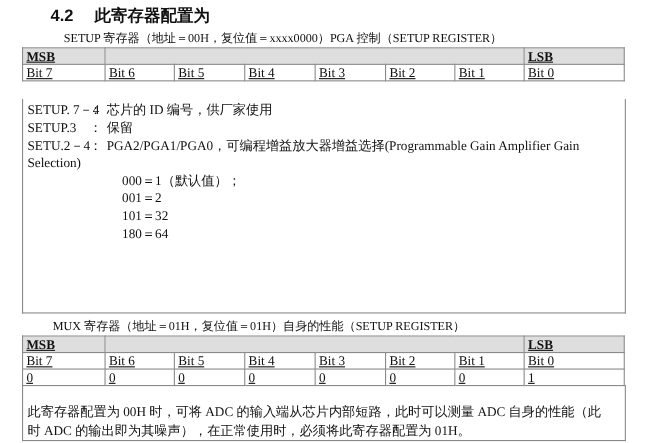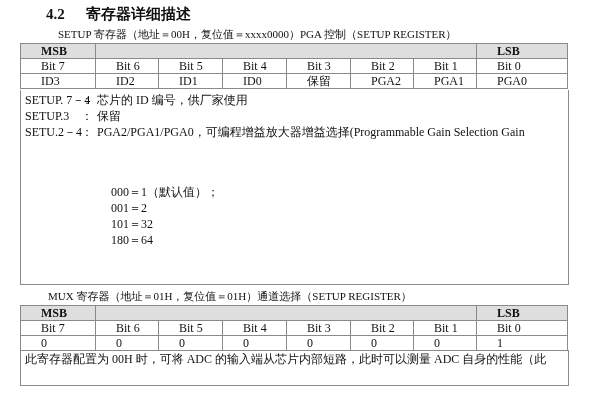--- a/index.html
+++ b/index.html
@@ -6,50 +6,50 @@
   body {
     width: 600px; height: 403px; position: relative; overflow: hidden;
     font-family: "Liberation Serif", "DejaVu Serif", serif;
     color: #111;
   }
   .heading {
     position: absolute; left: 46px; top: 5px;
     font-size: 15px; font-weight: bold;
     font-family: "DejaVu Sans", "Liberation Sans", sans-serif;
   }
-  .heading .num { display: inline-block; width: 40px; font-family: Liberation Serif, serif; }
+  .heading .num { display: inline-block; width: 40px; font-family: Liberation Sans, sans-serif; }
   .caption {
     position: absolute; font-size: 11px; white-space: nowrap;
   }
   table.reg {
     position: absolute; left: 20px;
     border-collapse: collapse; table-layout: fixed;
     width: 547px; font-size: 12px;
   }
   table.reg td {
     border: 1px solid #8a8a8a;
-    padding: 0 20px; height: 14px; line-height: 14px;
-    white-space: nowrap; overflow: hidden;
+    padding: 0 3px; height: 14px; line-height: 14px;
+    white-space: nowrap; overflow: hidden; text-decoration: underline;
   }
   table.reg tr.hdr td { background: #dedede; font-weight: bold; }
   .desc {
     position: absolute; left: 20px; width: 539px;
     border: 1px solid #8a8a8a; border-top: none;
     font-size: 12px; line-height: 16px; padding: 2px 4px;
   }
   .desc .line { white-space: nowrap; }
   .desc .lab { display: inline-block; width: 56px; }
   .desc .colon { display: inline-block; width: 16px; }
-  .gain { padding-left: 86px; margin-top: 44px; }
+  .gain { padding-left: 86px; }
 </style>
 </head>
 <body>
 
 <div class="heading">
-  <span class="num">4.2</span><span>寄存器详细描述</span>
+  <span class="num">4.2</span><span>此寄存器配置为</span>
 </div>
 
 <div class="caption" style="left:58px; top:27px;">SETUP 寄存器（地址＝00H，复位值＝xxxx0000）PGA 控制（SETUP REGISTER）</div>
 
 <table class="reg" style="top:43px;">
   <colgroup>
     <col style="width:75px">
       <col style="width:63px">
       <col style="width:64px">
       <col style="width:64px">
@@ -67,52 +67,43 @@
   <tr>
     <td>Bit 7</td>
     <td>Bit 6</td>
     <td>Bit 5</td>
     <td>Bit 4</td>
     <td>Bit 3</td>
     <td>Bit 2</td>
     <td>Bit 1</td>
     <td>Bit 0</td>
   </tr>
-  <tr>
-    <td>ID3</td>
-    <td>ID2</td>
-    <td>ID1</td>
-    <td>ID0</td>
-    <td>保留</td>
-    <td>PGA2</td>
-    <td>PGA1</td>
-    <td>PGA0</td>
-  </tr>
 </tbody>
   </table>
 
 <div class="desc" style="top:90px; height:190px;">
   <div class="line">
     <span class="lab">SETUP. 7－4</span><span class="colon">：</span><span>芯片的 ID 编号，供厂家使用</span>
   </div>
   <div class="line">
     <span class="lab">SETUP.3</span><span class="colon">：</span><span>保留</span>
   </div>
   <div class="line">
-    <span class="lab">SETU.2－4</span><span class="colon">：</span><span>PGA2/PGA1/PGA0，可编程增益放大器增益选择(Programmable Gain Selection Gain</span>
+    <span class="lab">SETU.2－4</span><span class="colon">：</span><span>PGA2/PGA1/PGA0，可编程增益放大器增益选择(Programmable Gain Amplifier Gain</span>
   </div>
+  <div class="line">Selection)</div>
   <div class="gain">
     <div class="line">000＝1（默认值）；</div>
     <div class="line">001＝2</div>
     <div class="line">101＝32</div>
     <div class="line">180＝64</div>
   </div>
 </div>
 
-<div class="caption" style="left:48px; top:289px;">MUX 寄存器（地址＝01H，复位值＝01H）通道选择（SETUP REGISTER）</div>
+<div class="caption" style="left:48px; top:289px;">MUX 寄存器（地址＝01H，复位值＝01H）自身的性能（SETUP REGISTER）</div>
 
 <table class="reg" style="top:305px;">
   <colgroup>
     <col style="width:75px">
       <col style="width:63px">
       <col style="width:64px">
       <col style="width:64px">
     <col style="width:64px">
       <col style="width:63px">
       <col style="width:63px">
@@ -140,15 +131,16 @@
     <td>0</td>
     <td>0</td>
     <td>0</td>
     <td>0</td>
     <td>0</td>
     <td>1</td>
   </tr>
 </tbody>
   </table>
 
-<div class="desc" style="top:350px; height:32px; line-height:17px; padding-top:1px;">
+<div class="desc" style="top:350px; height:32px; line-height:17px; padding-top:16px;">
   <div class="line"> 此寄存器配置为 00H 时，可将 ADC 的输入端从芯片内部短路，此时可以测量 ADC 自身的性能（此</div>
+  <div class="line">时 ADC 的输出即为其噪声），在正常使用时，必须将此寄存器配置为 01H。</div>
 </div>
 
 </body></html>

